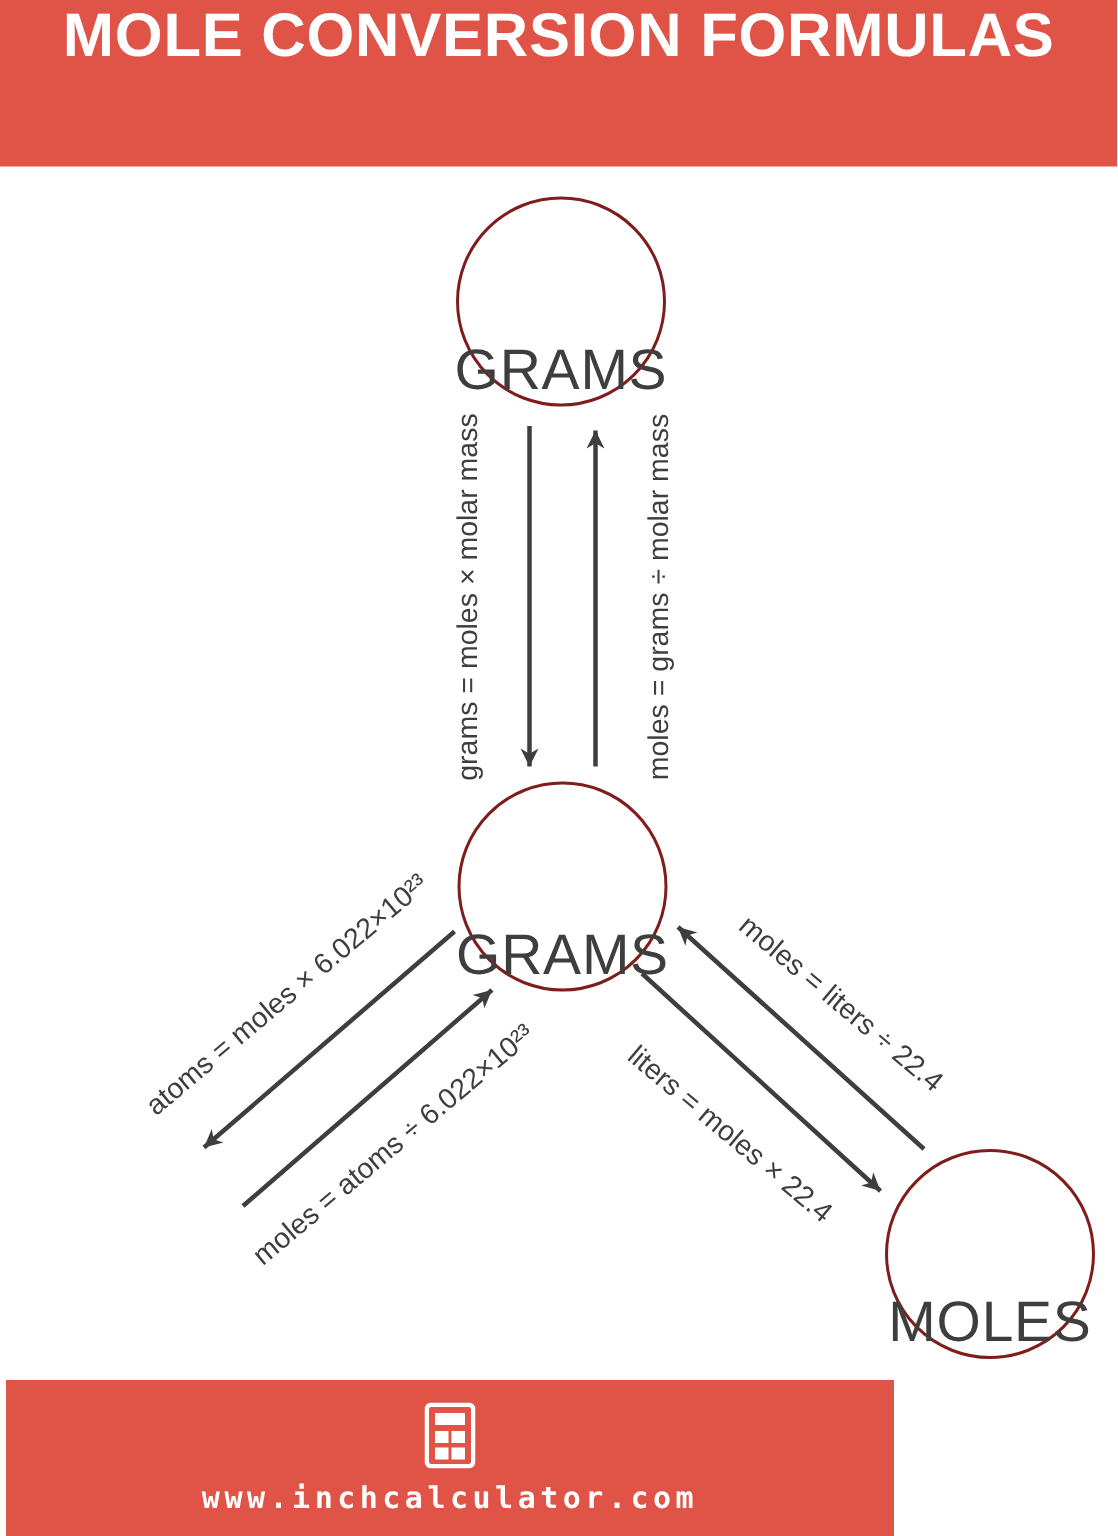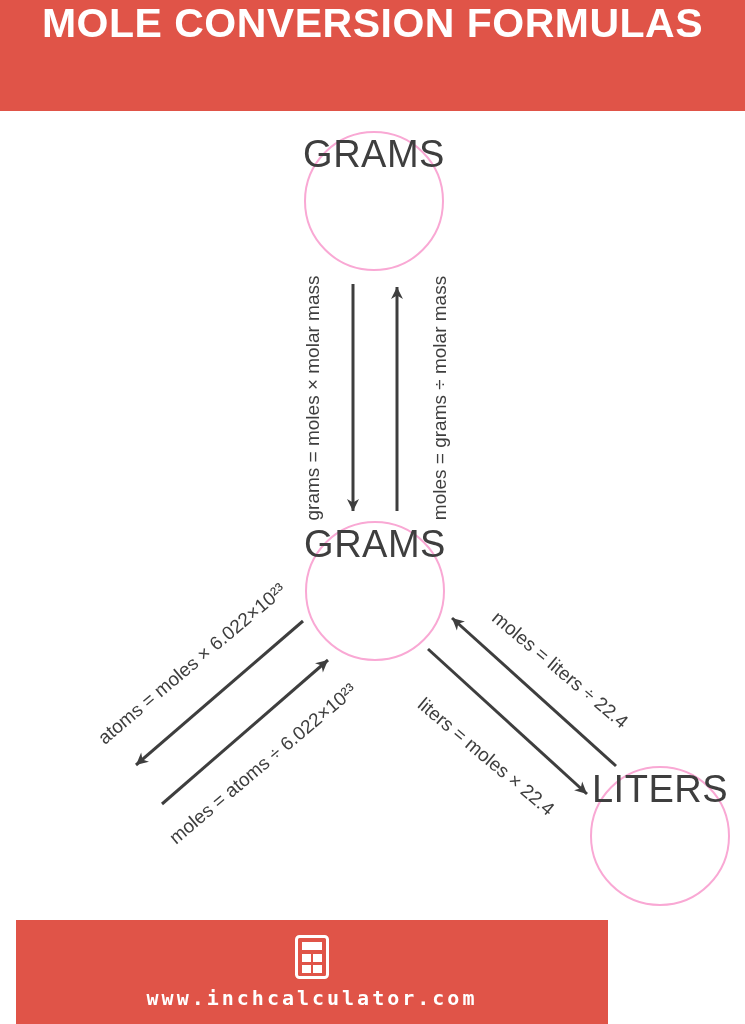--- a/index.html
+++ b/index.html
@@ -40,24 +40,24 @@
     left: 0; top: 0;
     width: 745px;
     height: 1024px;
     pointer-events: none;
   }
   .node {
     position: absolute;
     width: 140px;
     height: 140px;
     background: #ffffff;
-    border: 2px solid #f9a8d4;
+    border: 2px solid #7f1d1d;
     border-radius: 50%;
     display: flex;
-    align-items: flex-start;
+    align-items: flex-end;
     justify-content: center;
     box-sizing: border-box;
   }
   .node-label {
     color: #3E3E3E;
     font-size: 38px;
     font-weight: 400;
     letter-spacing: 0.5px;
     white-space: nowrap;
   }
@@ -77,21 +77,21 @@
   .formula-grams-from-moles { left: 313px; top: 398px; transform: translate(-50%,-50%) rotate(-90deg); }
   .formula-moles-from-grams { left: 440px; top: 398px; transform: translate(-50%,-50%) rotate(-90deg); }
   .formula-atoms-from-moles { left: 192px; top: 664px; transform: translate(-50%,-50%) rotate(-40deg); }
   .formula-moles-from-atoms { left: 263px; top: 764px; transform: translate(-50%,-50%) rotate(-40deg); }
   .formula-moles-from-liters{ left: 560px; top: 670px; transform: translate(-50%,-50%) rotate(40deg); }
   .formula-liters-from-moles{ left: 486px; top: 757px; transform: translate(-50%,-50%) rotate(40deg); }
 
   
   .footer {
     position: absolute;
-    left: 16px; top: 920px;
+    left: 4px; top: 920px;
     width: 592px;
     height: 104px;
     background: #E05448;
     display: flex;
     flex-direction: column;
     align-items: center;
     justify-content: center;
     gap: 7px;
   }
   .footer-url {
@@ -127,21 +127,21 @@
     </g>
   </svg>
 
   <div class="node node-grams">
     <span class="node-label">GRAMS</span>
   </div>
   <div class="node node-moles">
     <span class="node-label">GRAMS</span>
   </div>
   <div class="node node-liters">
-    <span class="node-label">LITERS</span>
+    <span class="node-label">MOLES</span>
   </div>
 
   <div class="formula formula-grams-from-moles">grams = moles × molar mass</div>
   <div class="formula formula-moles-from-grams">moles = grams ÷ molar mass</div>
   <div class="formula formula-atoms-from-moles">atoms = moles × 6.022×10²³</div>
   <div class="formula formula-moles-from-atoms">moles = atoms ÷ 6.022×10²³</div>
   <div class="formula formula-moles-from-liters">moles = liters ÷ 22.4</div>
   <div class="formula formula-liters-from-moles">liters = moles × 22.4</div>
 
   <div class="footer">

